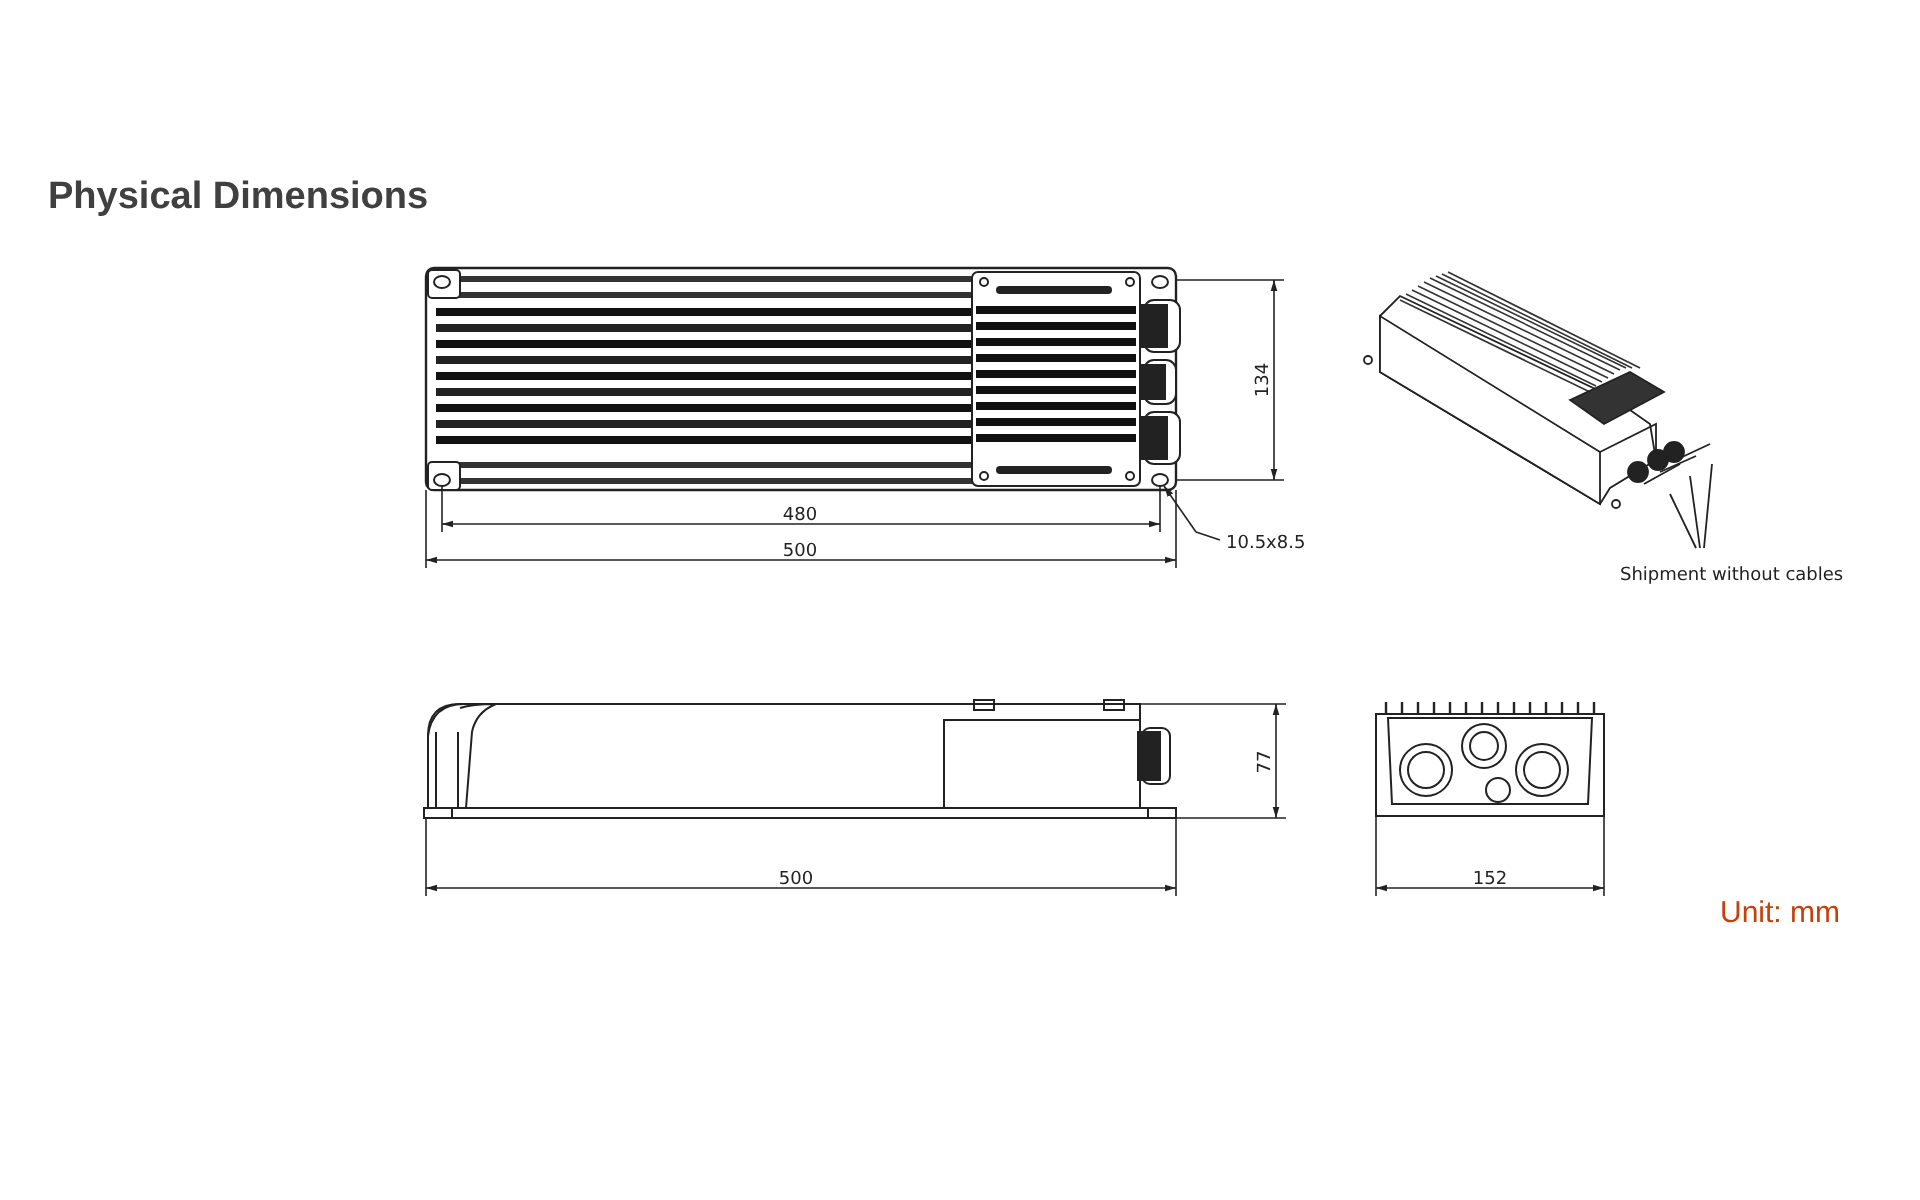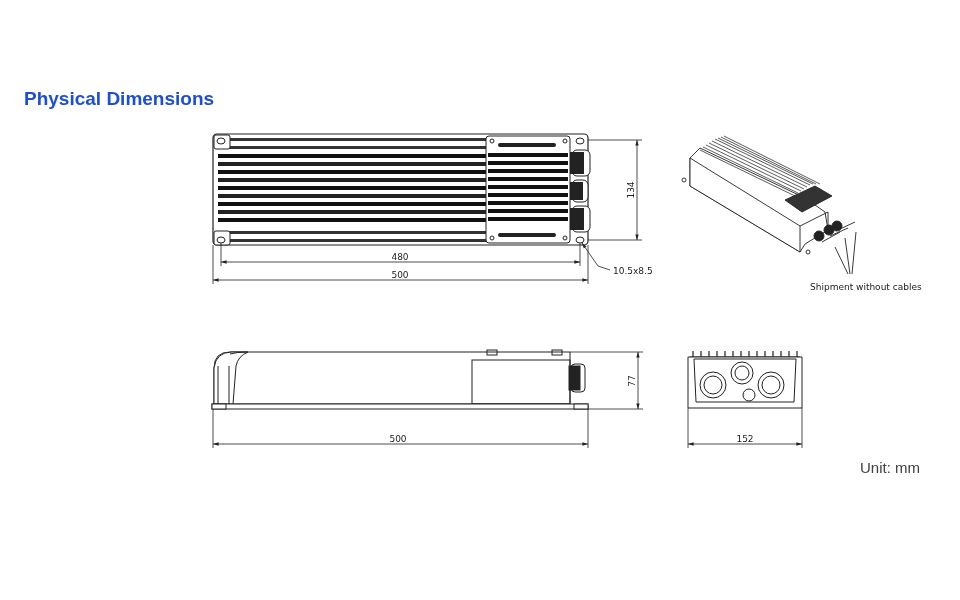--- a/index.html
+++ b/index.html
@@ -1,18 +1,18 @@
 <!DOCTYPE html>
 <html><head>
   <meta charset="utf-8">
   <style>
     html, body { margin: 0; padding: 0; background: #ffffff; }
     body { width: 960px; height: 600px; position: relative; overflow: hidden; font-family: "Liberation Sans", sans-serif; }
-    .title { position: absolute; left: 24px; top: 88px; font-size: 19px; font-weight: bold; color: #1d4ed8; font-family: "Liberation Sans", sans-serif; }
-    .unit { position: absolute; left: 860px; top: 459px; font-size: 15px; color: #404040; font-family: "Liberation Sans", sans-serif; }
+    .title { position: absolute; left: 24px; top: 88px; font-size: 19px; font-weight: bold; color: #404040; font-family: "Liberation Sans", sans-serif; }
+    .unit { position: absolute; left: 860px; top: 448px; font-size: 15px; color: #c2410c; font-family: "Liberation Sans", sans-serif; }
     svg.drawing { position: absolute; left: 0; top: 0; }
     svg text { font-family: "DejaVu Sans", sans-serif; font-size: 9px; fill: #222; }
   </style>
 </head>
 <body>
 
 <div class="title">Physical Dimensions</div>
 
 <svg class="drawing" width="960" height="600" viewBox="0 0 960 600">
   <defs>

